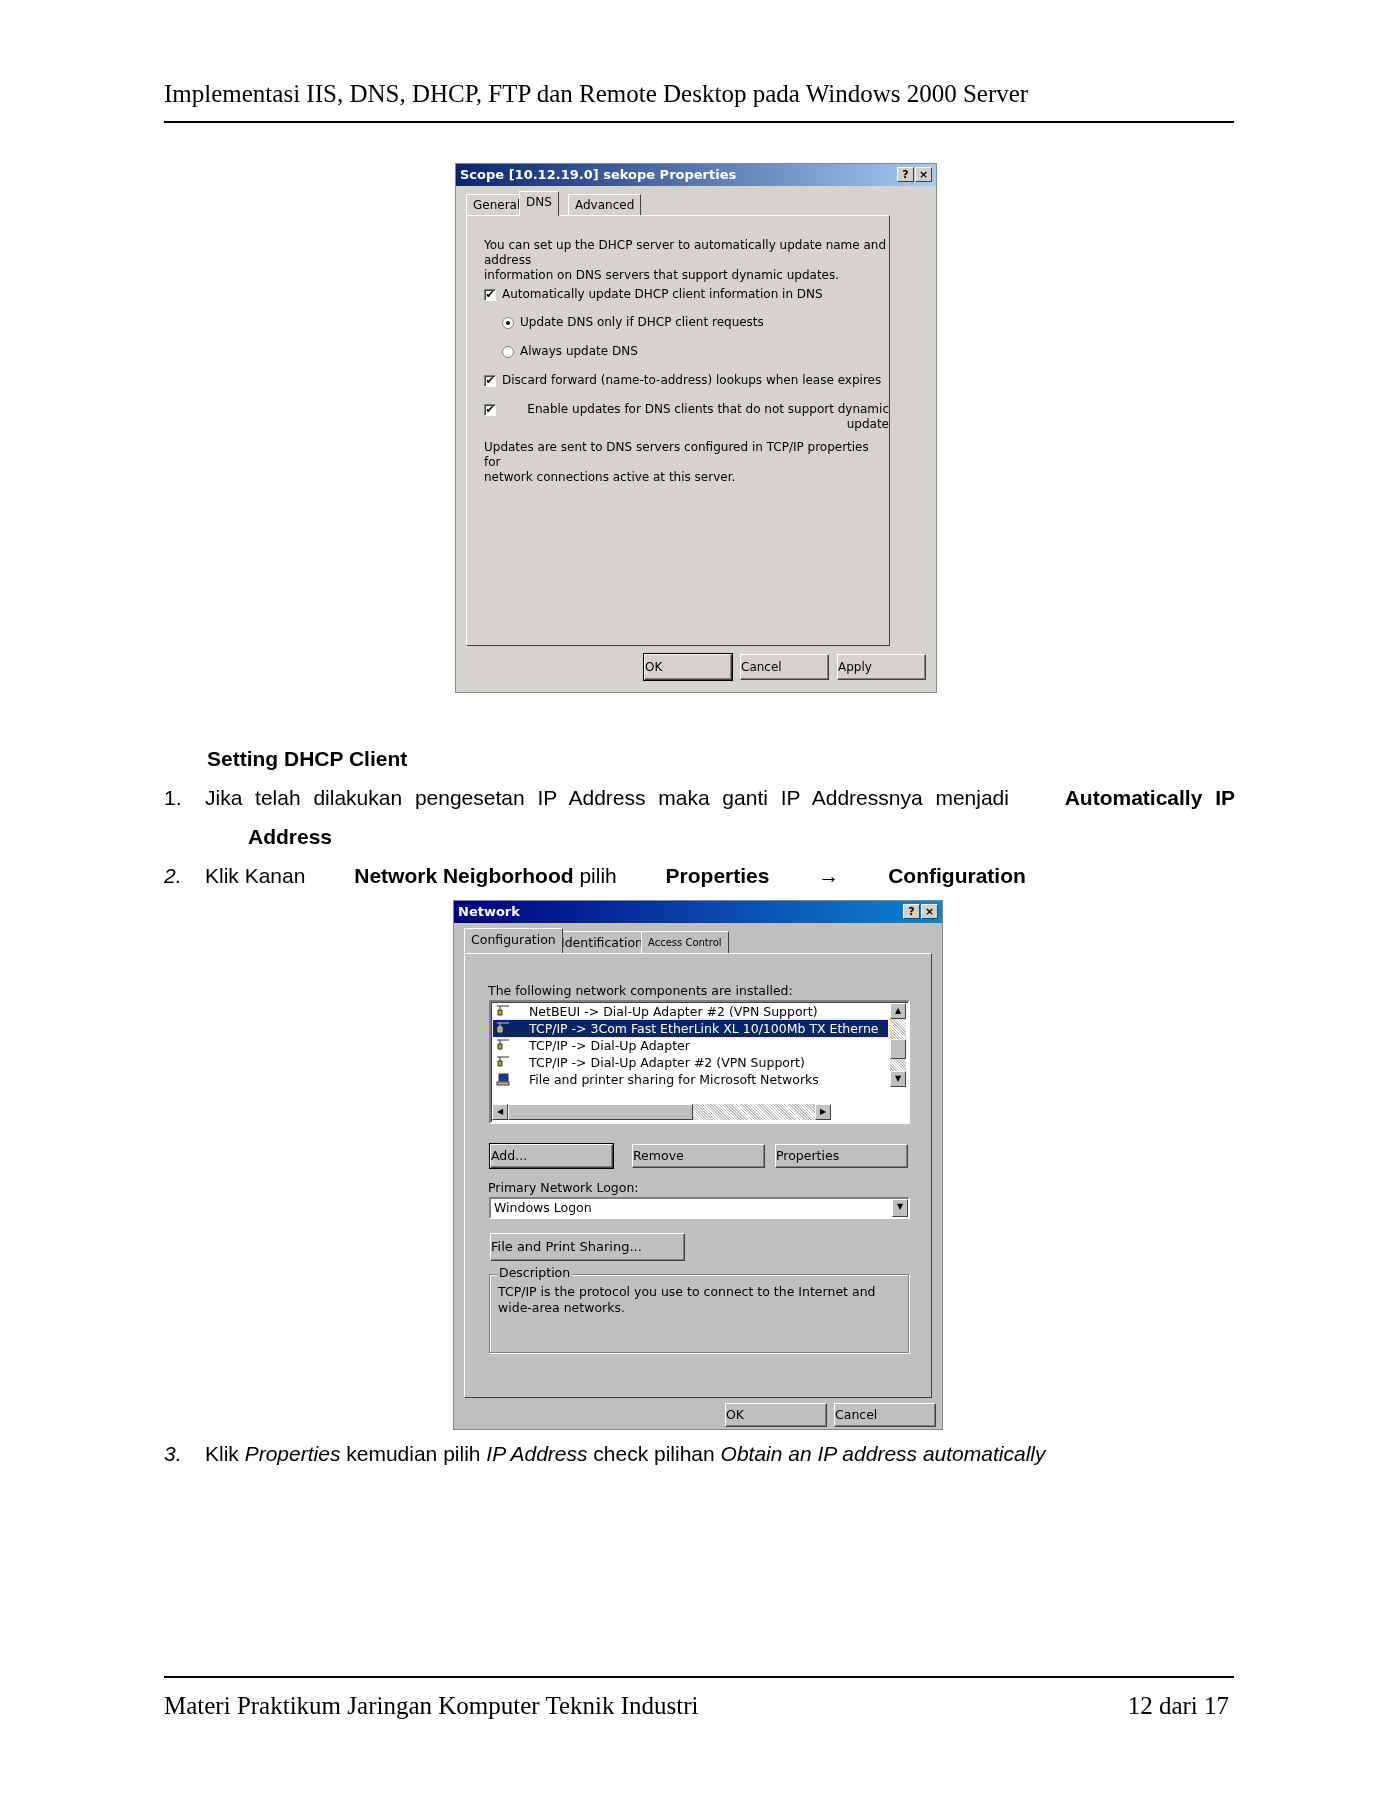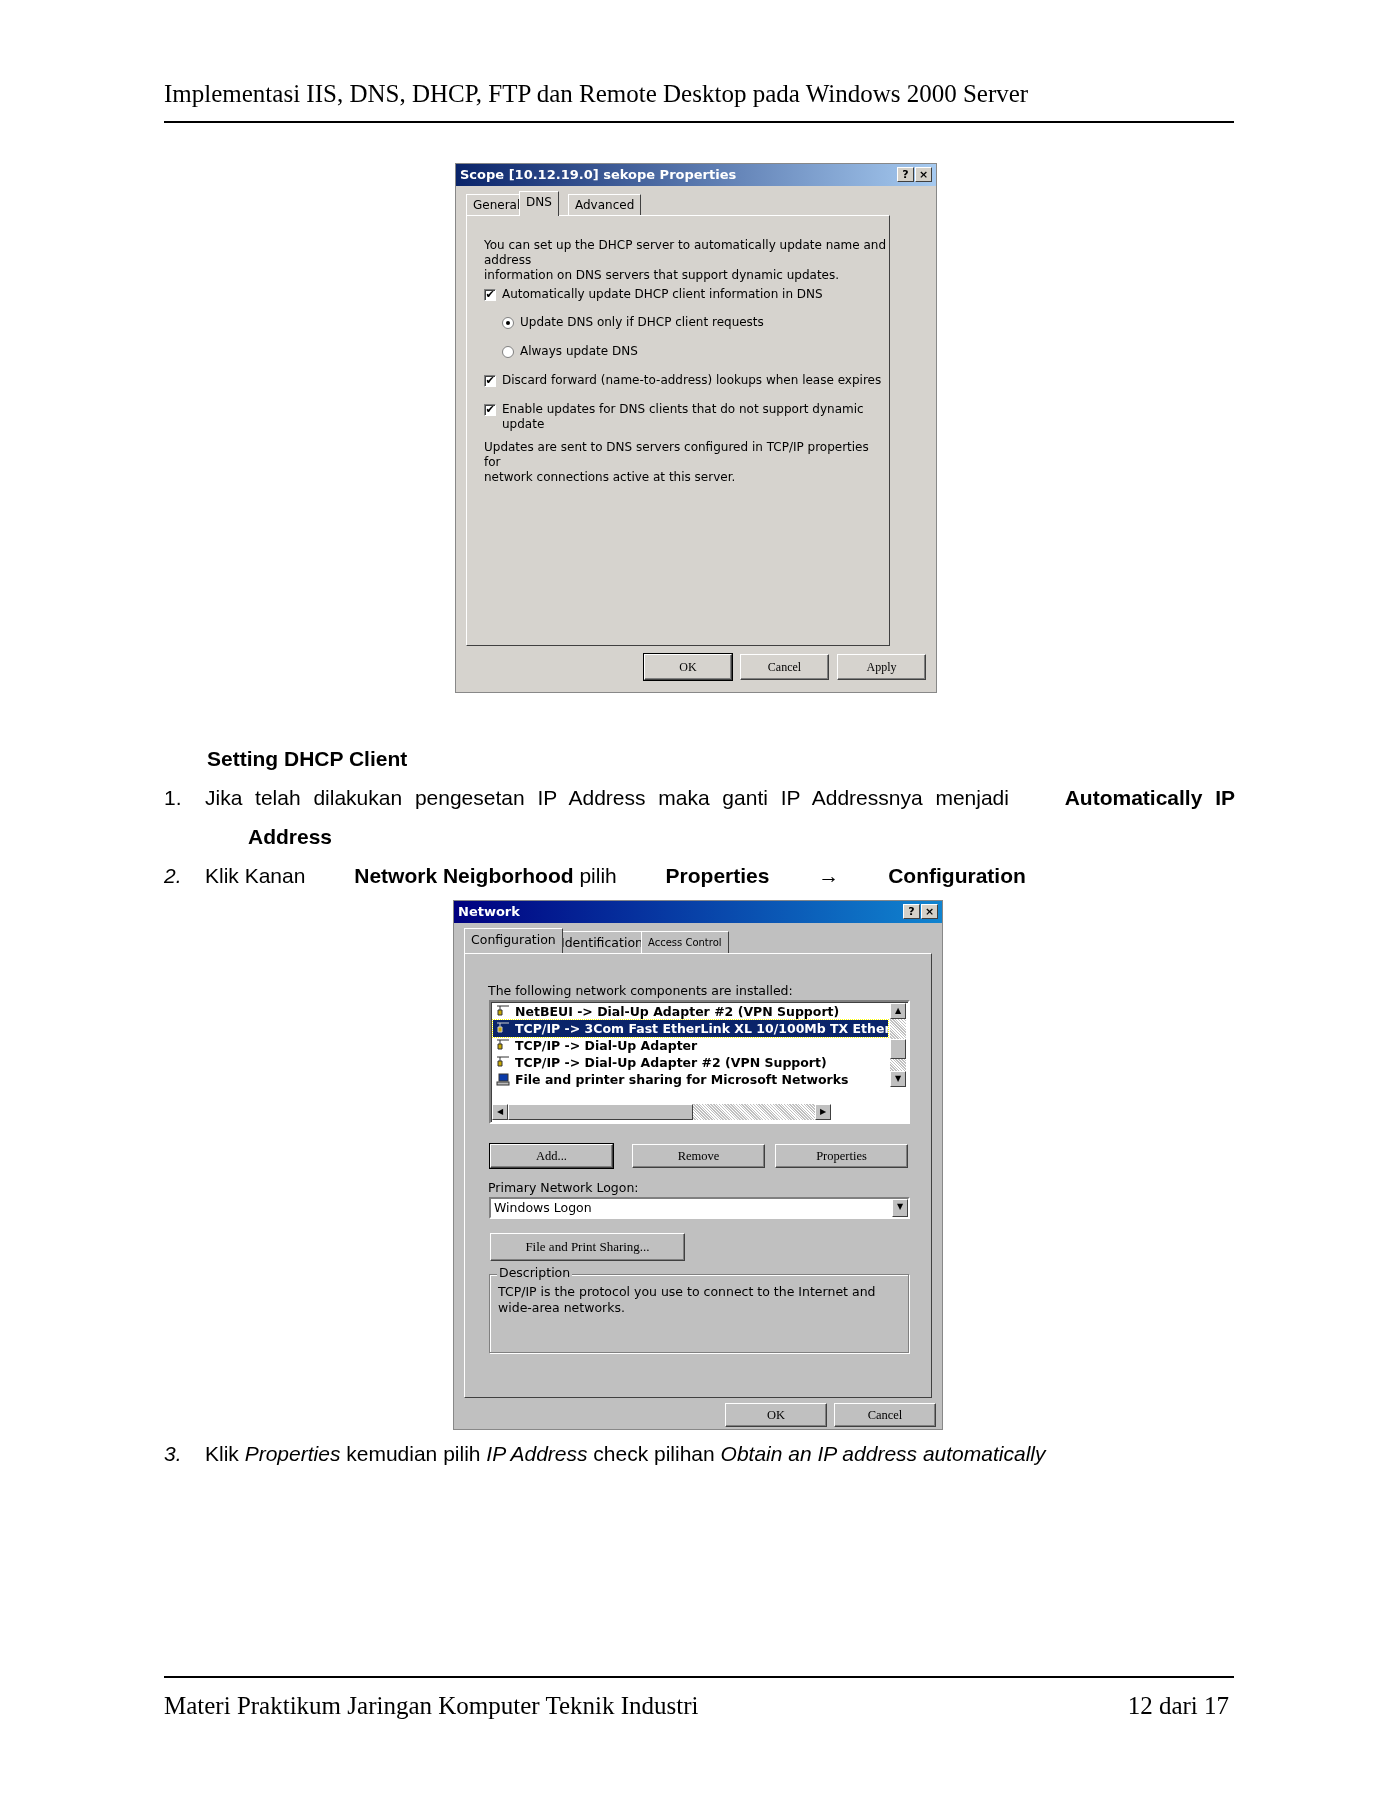--- a/index.html
+++ b/index.html
@@ -25,24 +25,24 @@
   .tb1 { background:linear-gradient(to right, #0a246a, #a6caf0); }
   .tb2 { background:linear-gradient(to right, #000080, #1084d0); }
   .tbtn { position:absolute; top:3px; width:17px; height:15px; background:#d4d0c8; border:1px solid; border-color:#fff #404040 #404040 #fff; box-sizing:border-box; color:#000; font-size:11px; line-height:13px; text-align:center; font-weight:bold; font-family:"DejaVu Sans", sans-serif; }
   .tab { position:absolute; font-size:12px; padding:3px 6px; border:1px solid; border-color:#fff #404040 transparent #fff; border-bottom:none; box-sizing:border-box; height:22px; line-height:15px; }
   .tab.active { height:25px; z-index:2; }
   .panel { position:absolute; border:1px solid; border-color:#fff #404040 #404040 #fff; box-sizing:border-box; }
   .small { font-size:12px; line-height:15px; }
   .chk { position:absolute; width:12px; height:12px; background:#fff; border:1px solid; border-color:#808080 #fff #fff #808080; box-shadow: inset 1px 1px 0 #404040; box-sizing:border-box; font-size:11px; line-height:10px; text-align:center; font-weight:bold; }
   .radio { position:absolute; width:12px; height:12px; border-radius:50%; background:#fff; border:1px solid #808080; box-sizing:border-box; }
   .radio .dot { position:absolute; left:3px; top:3px; width:4px; height:4px; border-radius:50%; background:#000; }
-  .btn { position:absolute; background:inherit; border:1px solid; border-color:#fff #404040 #404040 #fff; box-sizing:border-box; font-size:12px; text-align:center; box-shadow: inset -1px -1px 0 #808080; font-family: Liberation Serif, serif; }
+  .btn { position:absolute; background:inherit; border:1px solid; border-color:#fff #404040 #404040 #fff; box-sizing:border-box; font-size:12px; text-align:left; box-shadow: inset -1px -1px 0 #808080; }
   .btn.default { outline:1px solid #000; }
   .listbox { position:absolute; background:#fff; border:2px solid; border-color:#808080 #fff #fff #808080; box-sizing:border-box; box-shadow: inset 1px 1px 0 #404040; }
-  .li { position:absolute; left:2px; height:17px; line-height:17px; font-size:12.5px; white-space:nowrap; overflow:hidden; padding-left:22px; box-sizing:border-box;font-weight:bold; }
+  .li { position:absolute; left:2px; height:17px; line-height:17px; font-size:12.5px; white-space:nowrap; overflow:hidden; padding-left:36px; box-sizing:border-box; }
   .li.sel { background:#0a246a; color:#fff; outline:1px dotted #ff0; }
   .li .ic { position:absolute; left:3px; top:2px; width:14px; height:13px; }
   .sbtn { position:absolute; width:16px; height:16px; background:#c0c0c0; border:1px solid; border-color:#fff #404040 #404040 #fff; box-sizing:border-box; font-size:8px; line-height:14px; text-align:center; }
   .track { position:absolute; background:repeating-linear-gradient(45deg, #c0c0c0 0 1px, #fff 1px 2px); }
   .thumb { position:absolute; background:#c0c0c0; border:1px solid; border-color:#fff #404040 #404040 #fff; box-sizing:border-box; }
   .combo { position:absolute; background:#fff; border:2px solid; border-color:#808080 #fff #fff #808080; box-sizing:border-box; font-size:12.5px; line-height:18px; padding-left:3px; }
   .groupbox { position:absolute; border:1px solid #808080; box-shadow: 1px 1px 0 #fff, inset 1px 1px 0 #fff; box-sizing:border-box; }
   .legend { position:absolute; background:#c0c0c0; font-size:12.5px; padding:0 2px; }
 </style>
 </head>
@@ -69,21 +69,21 @@
     <div class="abs small" style="left:35px; top:71px;">Automatically update DHCP client information in DNS</div>
     <div class="radio" style="left:35px; top:101px;">
         <div class="dot"></div>
       </div>
     <div class="abs small" style="left:53px; top:99px;">Update DNS only if DHCP client requests</div>
     <div class="radio" style="left:35px; top:130px;"></div>
     <div class="abs small" style="left:53px; top:128px;">Always update DNS</div>
     <div class="chk" style="left:17px; top:159px;">✔</div>
     <div class="abs small" style="left:35px; top:157px;">Discard forward (name-to-address) lookups when lease expires</div>
     <div class="chk" style="left:17px; top:188px;">✔</div>
-    <div class="abs small" style="left:35px; top:186px;">Enable updates for DNS clients that do not support dynamic update</div>
+    <div class="abs small" style="left:35px; top:186px;text-align:right;">Enable updates for DNS clients that do not support dynamic update</div>
     <div class="abs small" style="left:17px; top:224px;">
       <div>Updates are sent to DNS servers configured in TCP/IP properties for</div>
       <div>network connections active at this server.</div>
     </div>
   </div>
   <div class="btn default" style="left:188px; top:490px; width:88px; height:26px; line-height:24px;">OK</div>
   <div class="btn" style="left:284px; top:490px; width:89px; height:26px; line-height:24px;">Cancel</div>
   <div class="btn" style="left:381px; top:490px; width:89px; height:26px; line-height:24px;">Apply</div>
 </div>
 

